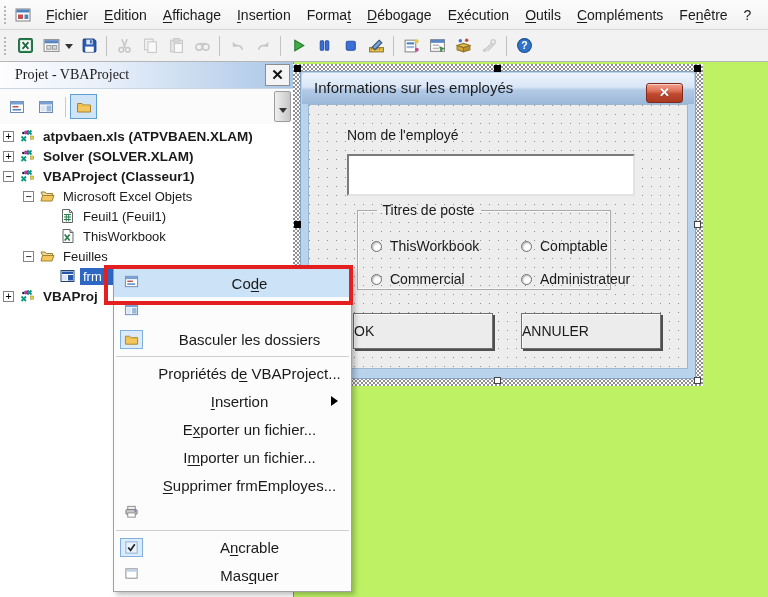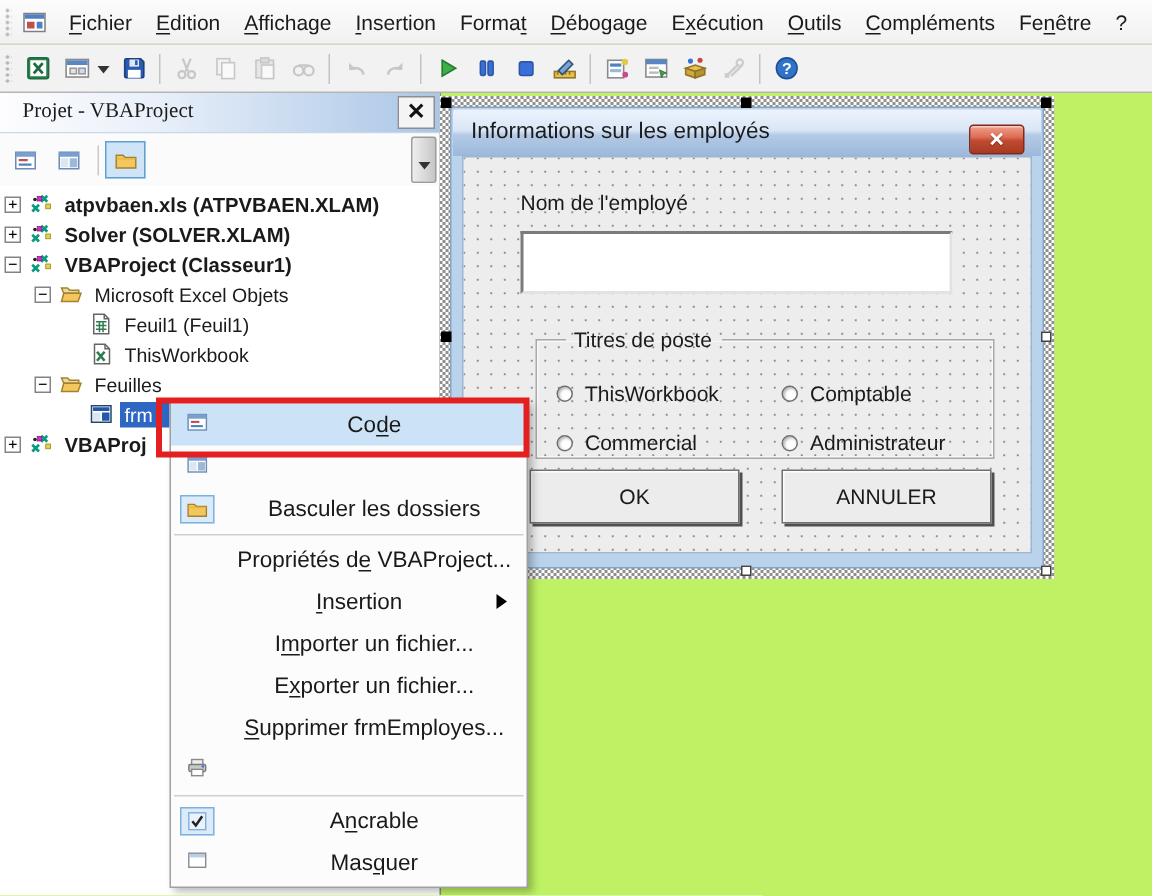--- a/index.html
+++ b/index.html
@@ -70,30 +70,30 @@
     border:1px solid #83291a;background:linear-gradient(180deg,#f0a08e 0%,#dd6f55 40%,#c04a30 55%,#a83a22 100%);
     color:#fff;font-size:13px;font-weight:bold;text-align:center;line-height:18px;
     text-shadow:0 1px 1px rgba(0,0,0,.4);box-shadow:inset 0 1px 0 rgba(255,255,255,.5);}
   #uf-client{position:absolute;left:7px;right:7px;top:32px;bottom:9px;border:1px solid #9eb6d0;
     background-color:#ededed;
     background-image:radial-gradient(#8d8d8d 0.8px,transparent 0.95px);
     background-size:9px 9px;background-position:5px 5px;font-size:14px;}
   #uf-name-label{position:absolute;left:38px;top:22px;}
   #uf-textbox{position:absolute;left:38px;top:49px;width:288px;height:42px;background:#fff;
     border:2px solid;border-color:#7b7b7b #e2e2e2 #e2e2e2 #7b7b7b;padding:3px 5px;}
-  #uf-frame{position:absolute;left:48px;top:113px;width:306px;height:88px;margin:0;
+  #uf-frame{position:absolute;left:48px;top:97px;width:254px;height:88px;margin:0;
     border:1px solid #a9a9a9;box-shadow:inset 0 0 0 1px rgba(255,255,255,.6);}
   #uf-frame legend{font-size:14px;padding:0 6px;margin-left:8px;}
   #radio-grid{position:absolute;left:13px;top:20px;right:8px;display:grid;
     grid-template-columns:150px 1fr;row-gap:17px;}
   .radio-item{display:flex;align-items:center;}
   .radio-circle{width:11px;height:11px;border-radius:50%;background:#fff;border:1px solid #6f6f6f;
     box-shadow:inset 1px 1px 2px rgba(0,0,0,.3);margin-right:8px;flex:none;}
   .uf-btn{position:absolute;width:140px;height:36px;background:#ececec;border:1px solid #707070;
-    box-shadow:2px 2px 0 #4f4f4f,inset 1px 1px 0 #fdfdfd;text-align:center;line-height:34px;font-size:14px;}
+    box-shadow:2px 2px 0 #4f4f4f,inset 1px 1px 0 #fdfdfd;text-align:left;line-height:34px;font-size:14px;}
   #uf-ok{left:44px;top:208px;}
   #uf-cancel{left:212px;top:208px;}
 
   
   #ctx{position:absolute;left:113px;top:266px;width:239px;background:#fcfcfc;
     border:1px solid #a0a0a0;box-shadow:3px 3px 5px rgba(0,0,0,.25);z-index:40;
     padding:2px 0;font-size:15px;text-align:center;}
   .ctx-item{height:28px;display:flex;align-items:center;}
   .ctx-item.hl{background:var(--menuhl,#cbe2f7);}
   .ctx-icon{width:34px;flex:none;display:flex;align-items:center;justify-content:center;}
@@ -511,25 +511,25 @@
         <span class="ctx-icon"></span>
         <span class="ctx-text"><span>Propriétés d</span><span class="u">e</span><span> VBAProject...</span></span>
       </div>
       <div class="ctx-item">
         <span class="ctx-icon"></span>
         <span class="ctx-text"><span></span><span class="u">I</span><span>nsertion</span></span>
         <span class="ctx-sub"></span>
       </div>
       <div class="ctx-item">
         <span class="ctx-icon"></span>
+        <span class="ctx-text"><span>E</span><span class="u">x</span><span>porter un fichier...</span></span>
+      </div>
+      <div class="ctx-item">
+        <span class="ctx-icon"></span>
         <span class="ctx-text"><span>I</span><span class="u">m</span><span>porter un fichier...</span></span>
-      </div>
-      <div class="ctx-item">
-        <span class="ctx-icon"></span>
-        <span class="ctx-text"><span>E</span><span class="u">x</span><span>porter un fichier...</span></span>
       </div>
       <div class="ctx-item">
         <span class="ctx-icon"></span>
         <span class="ctx-text"><span></span><span class="u">S</span><span>upprimer frmEmployes...</span></span>
       </div>
       <div class="ctx-item">
         <span class="ctx-icon">
           <span><svg viewBox="0 0 16 16" xmlns="http://www.w3.org/2000/svg">
               <rect x="4" y="2.5" width="8" height="4" fill="#eee" stroke="#8a8a8a"></rect>
               <rect x="2" y="6" width="12" height="5" rx="1" fill="#c9c9c9" stroke="#7a7a7a"></rect>

